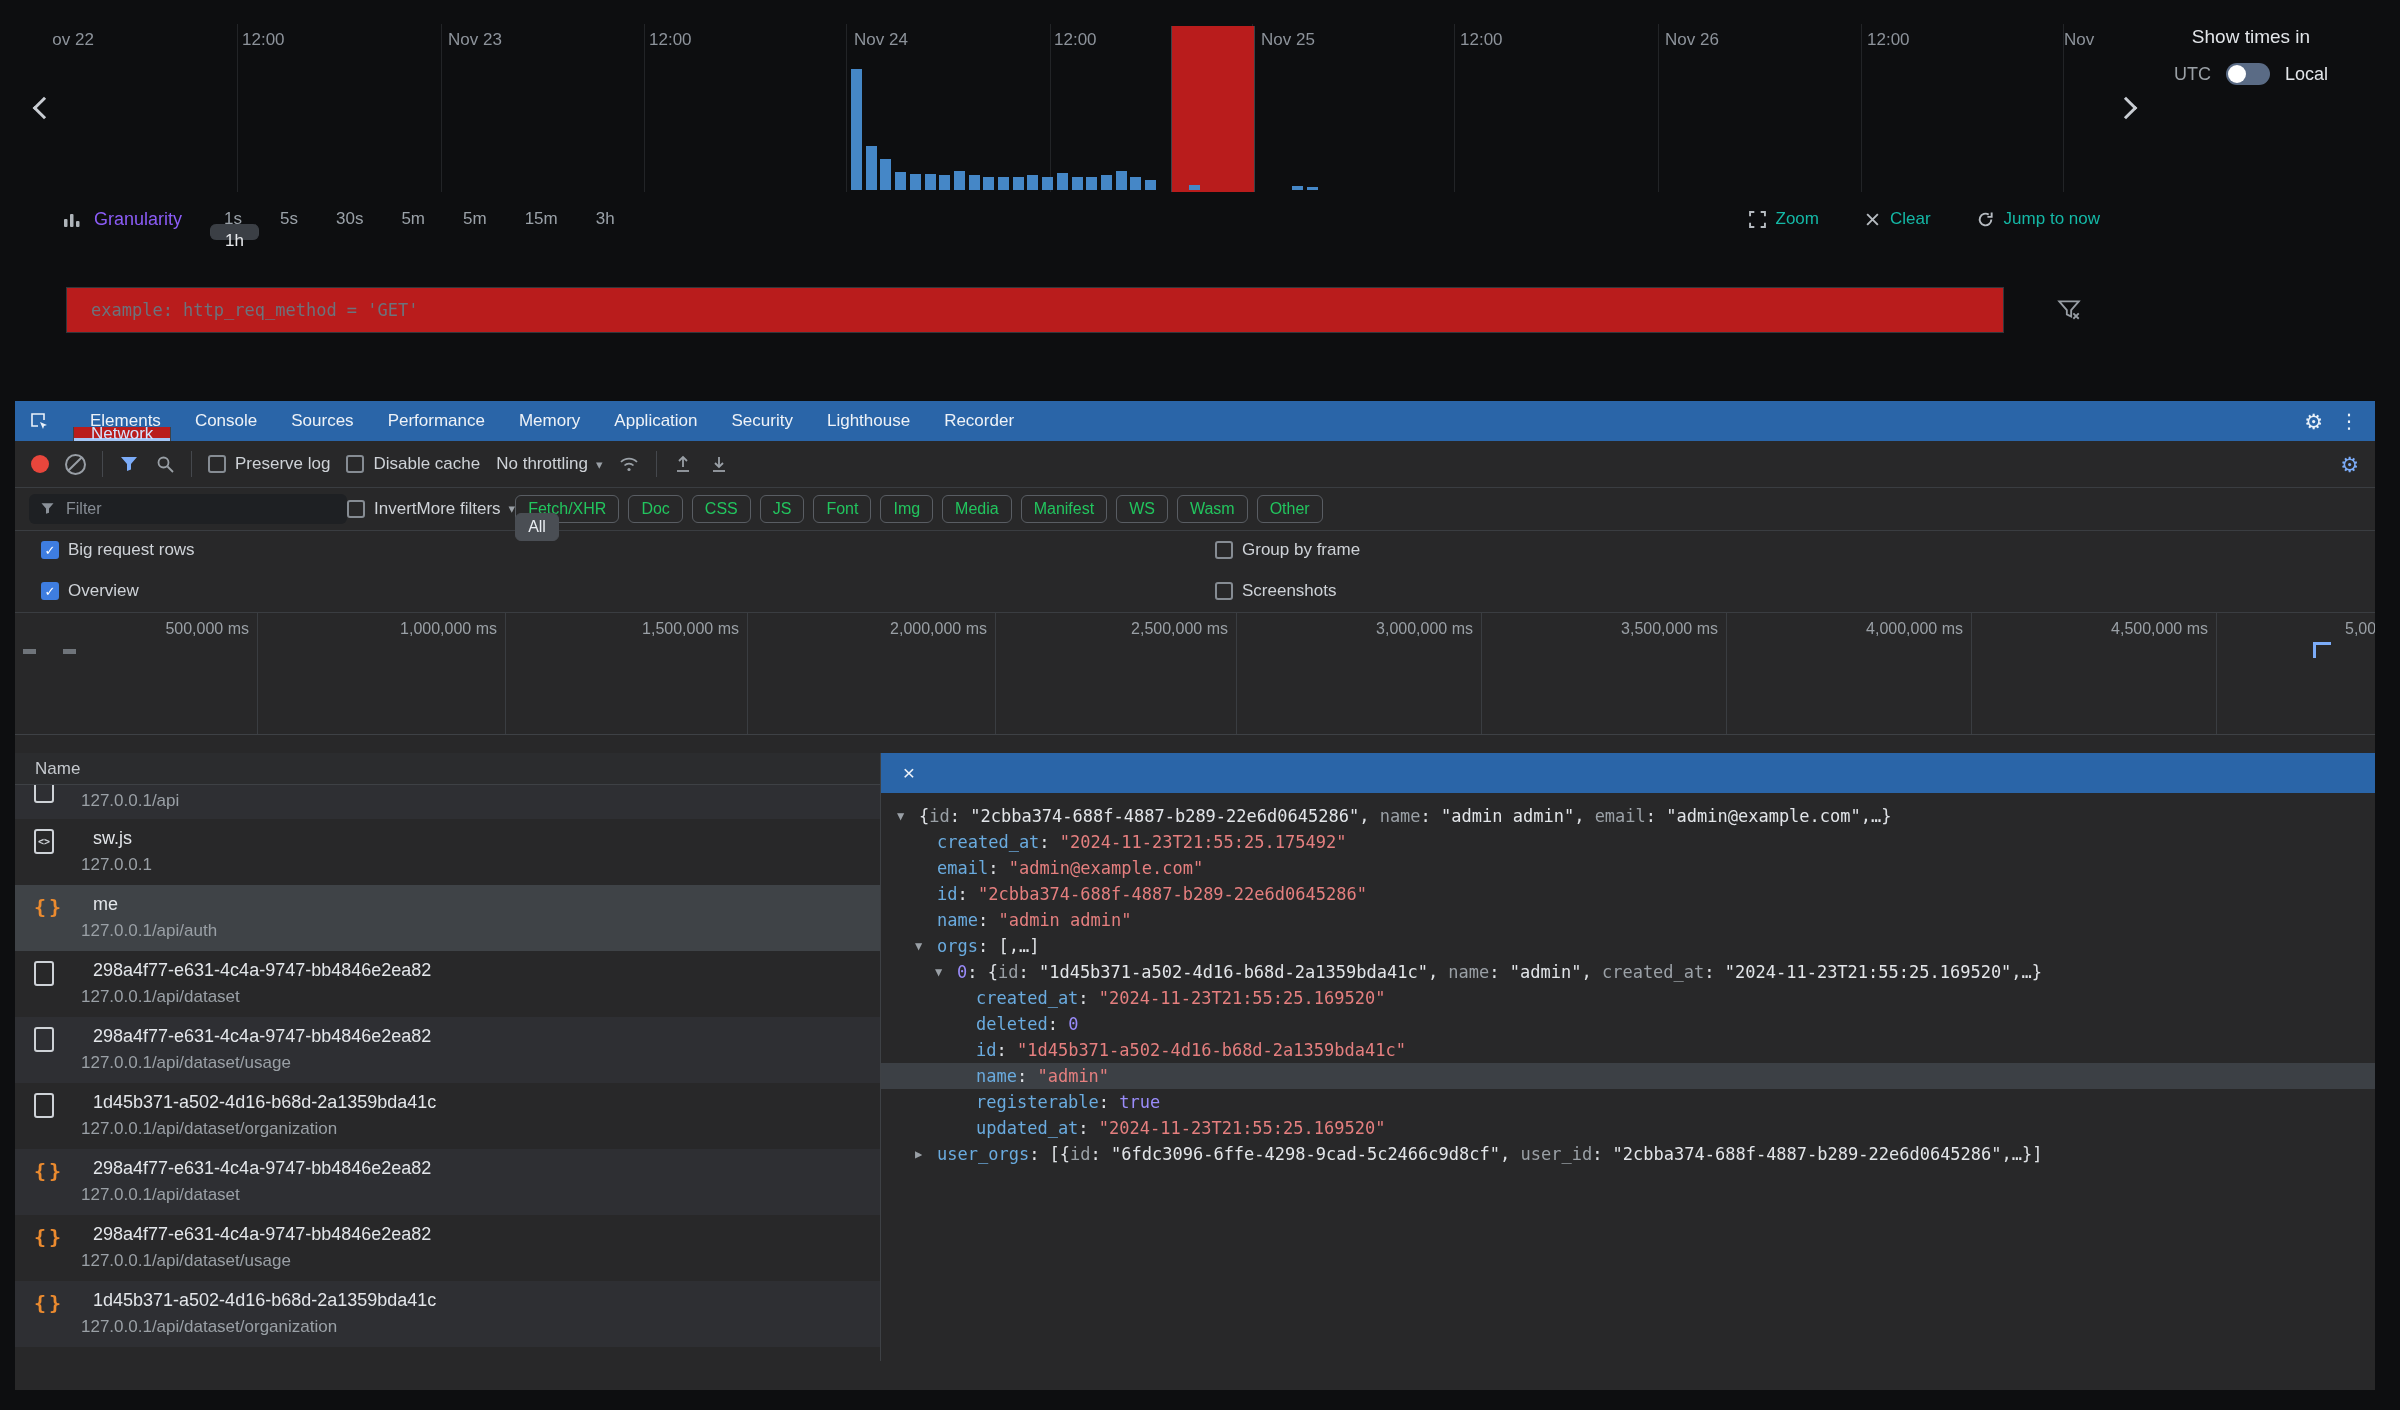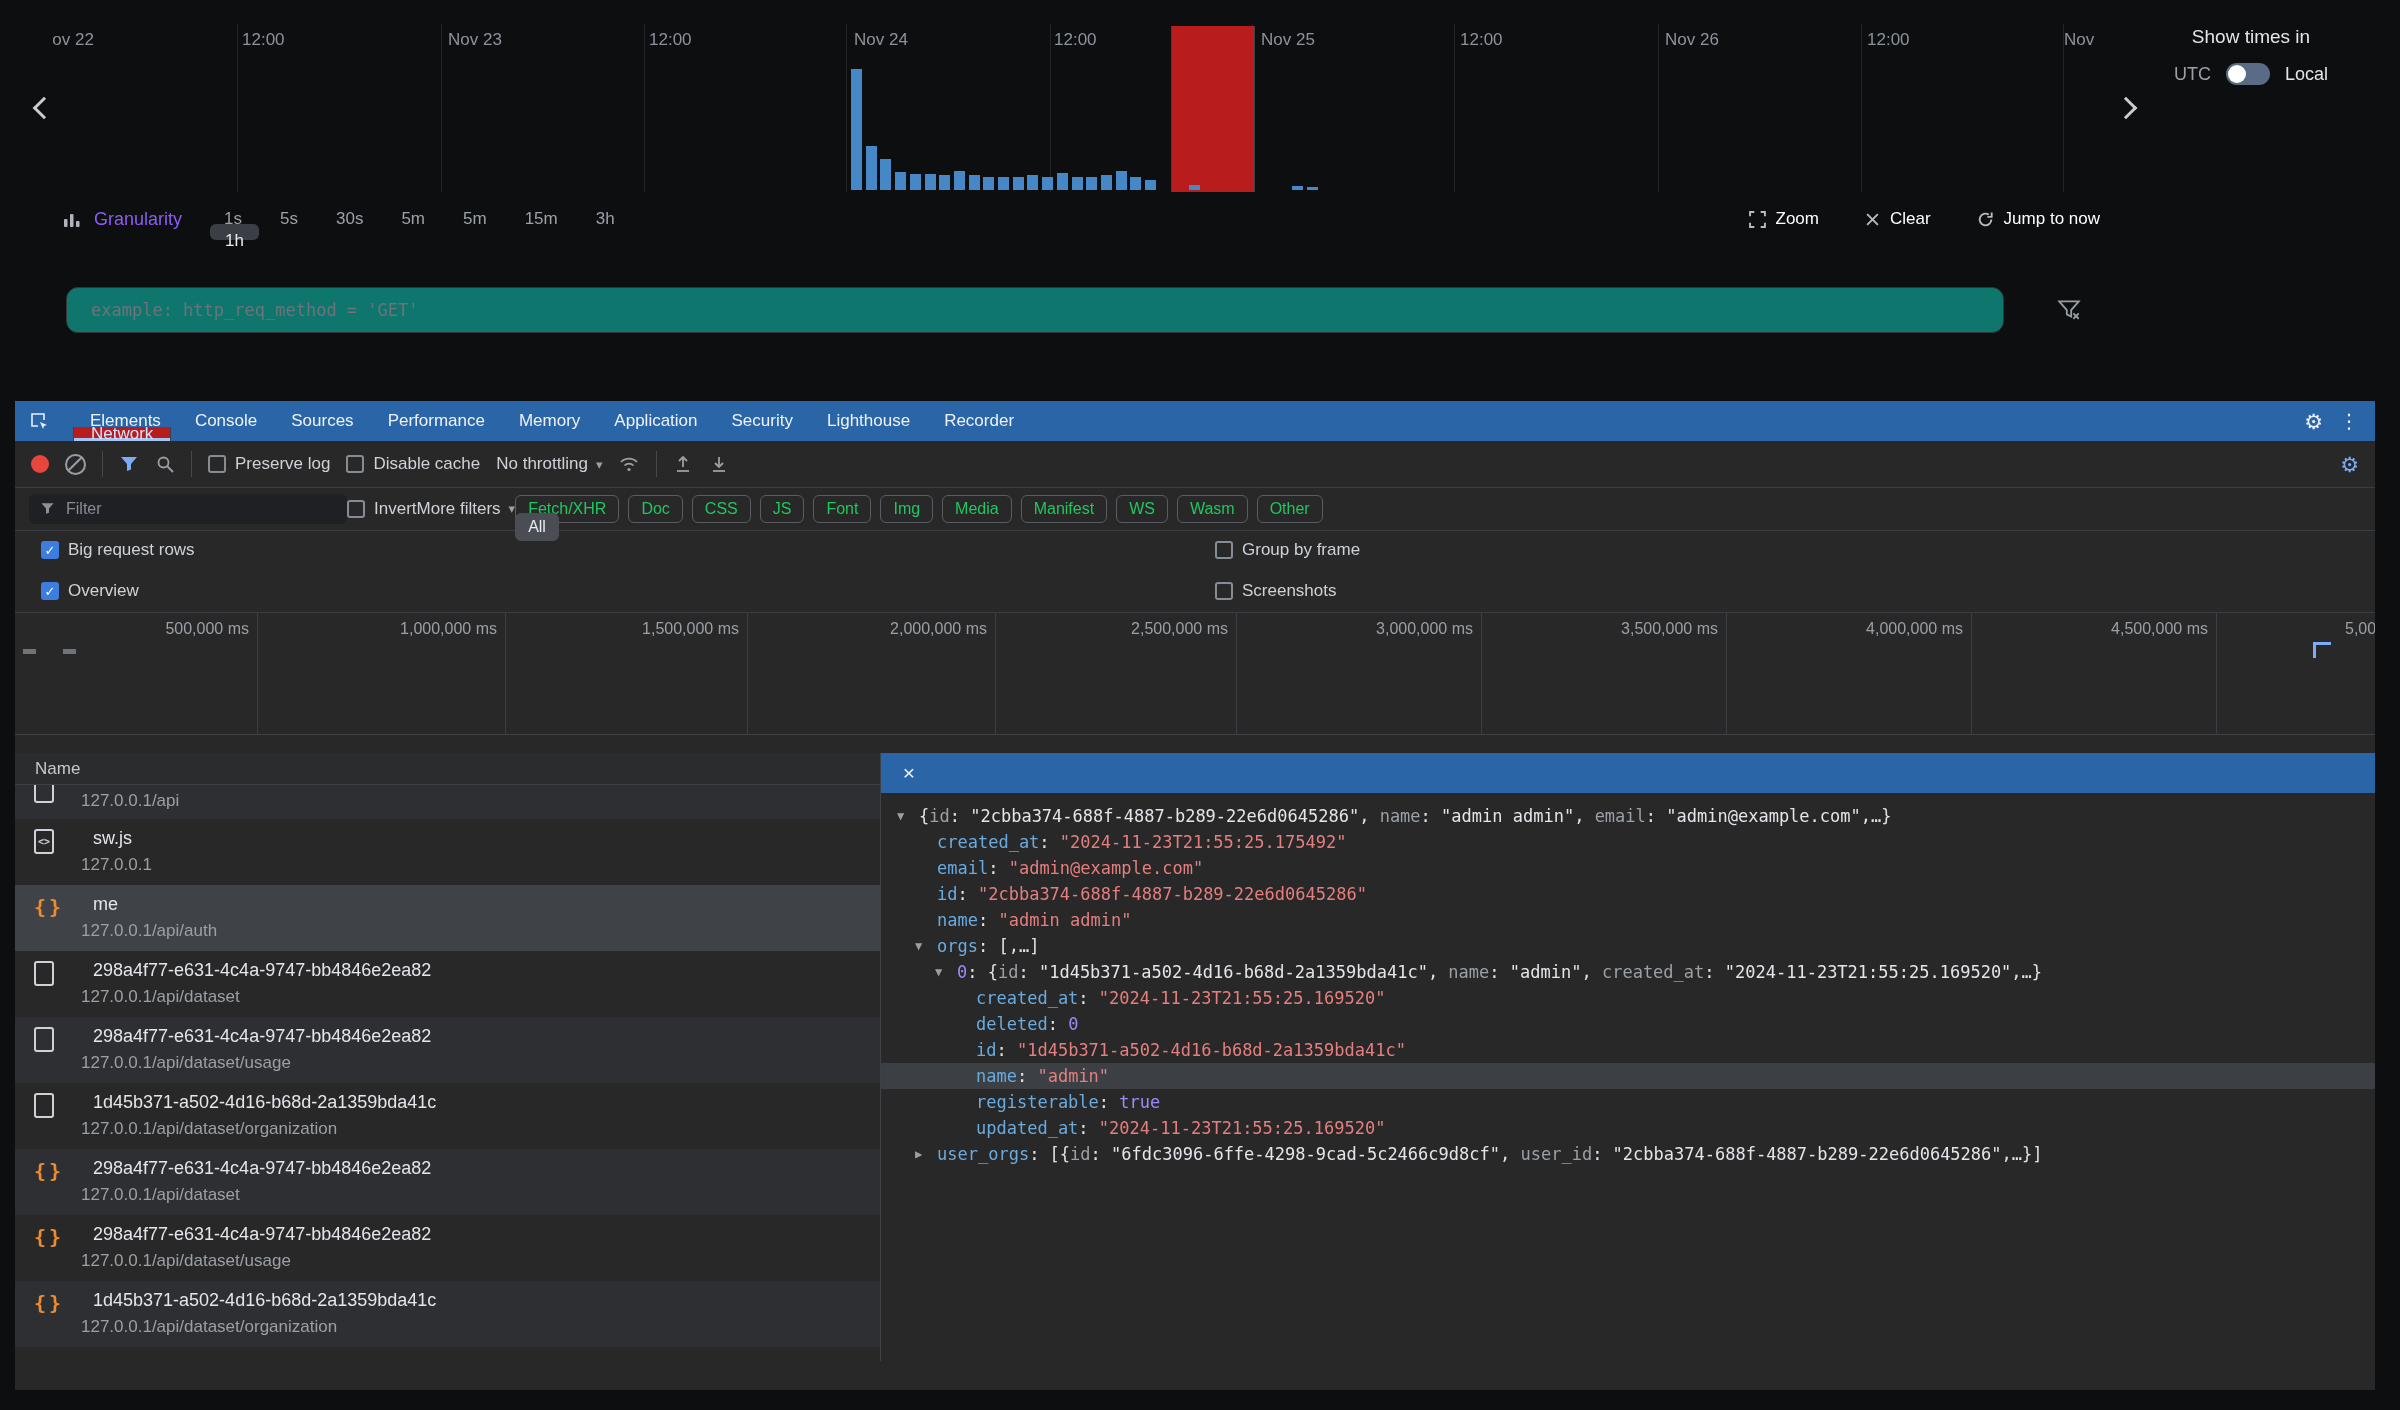--- a/index.html
+++ b/index.html
@@ -21,24 +21,24 @@
   .tz-utc{color:#9aa0a6;} .tz-local{color:#e2e5e9;}
   .toggle{width:44px;height:22px;border-radius:11px;background:#5a6b85;position:relative;cursor:pointer;}
   .knob{position:absolute;left:2px;top:2px;width:18px;height:18px;border-radius:50%;background:#fff;}
   
   .gran-row{position:absolute;left:62px;top:198px;height:42px;display:flex;align-items:center;}
   .gran-icon{color:#aeb4ba;display:flex;}
   .gran-label{margin:0 28px 0 12px;font-size:18px;color:#8b5cf6;}
   .gran-opt{padding:7px 14px;margin-right:10px;border-radius:6px;font-size:17px;color:#9aa1a8;cursor:pointer;}
   .gran-opt.sel{background:#3b3f45;color:#e8eaed;}
   .gran-actions{position:absolute;right:300px;top:198px;height:42px;display:flex;align-items:center;gap:46px;}
-  .gaction{display:flex;align-items:center;gap:10px;font-size:17px;color:#ffffff;cursor:pointer;}
+  .gaction{display:flex;align-items:center;gap:10px;font-size:17px;color:#14b8a6;cursor:pointer;}
   .gaction .gi{display:flex;color:#b6bbc1;}
   
-  .query-box{position:absolute;left:66px;top:287px;width:1938px;height:46px;background:#0f766e;border:1px solid #33363b;border-radius:12px;display:flex;align-items:center;padding:4px 22px;box-sizing:border-box;}
+  .query-box{position:absolute;left:66px;top:287px;width:1938px;height:46px;background:#b91c1c;border:1px solid #33363b;border-radius:0;display:flex;align-items:center;padding:4px 22px;box-sizing:border-box;}
   .query-box input{flex:1;background:transparent;border:0;outline:0;font:17px "DejaVu Sans Mono",monospace;color:#e8eaed;}
   .query-box input::placeholder{color:#6c737c;}
   .qfilter{position:absolute;left:2056px;top:296px;color:#979da4;cursor:pointer;}
   
   .devtools{position:absolute;left:15px;top:401px;width:2360px;height:989px;background:#282829;}
   .main-tabbar{position:absolute;top:0;left:0;right:0;height:40px;background:#2a65a8;display:flex;align-items:stretch;}
   .inspect-btn{width:48px;display:flex;align-items:center;justify-content:center;color:#eaf1f9;cursor:pointer;}
   .main-tab{padding:0 17px;display:flex;align-items:center;font-size:17px;color:#eef2f7;cursor:pointer;white-space:nowrap;}
   .main-tab.sel{color:#d3e4ff;box-shadow:inset 0 -3px 0 #a4c6f7;}
   .tabbar-right{margin-left:auto;display:flex;align-items:center;gap:16px;padding-right:16px;color:#eaf1f9;}

